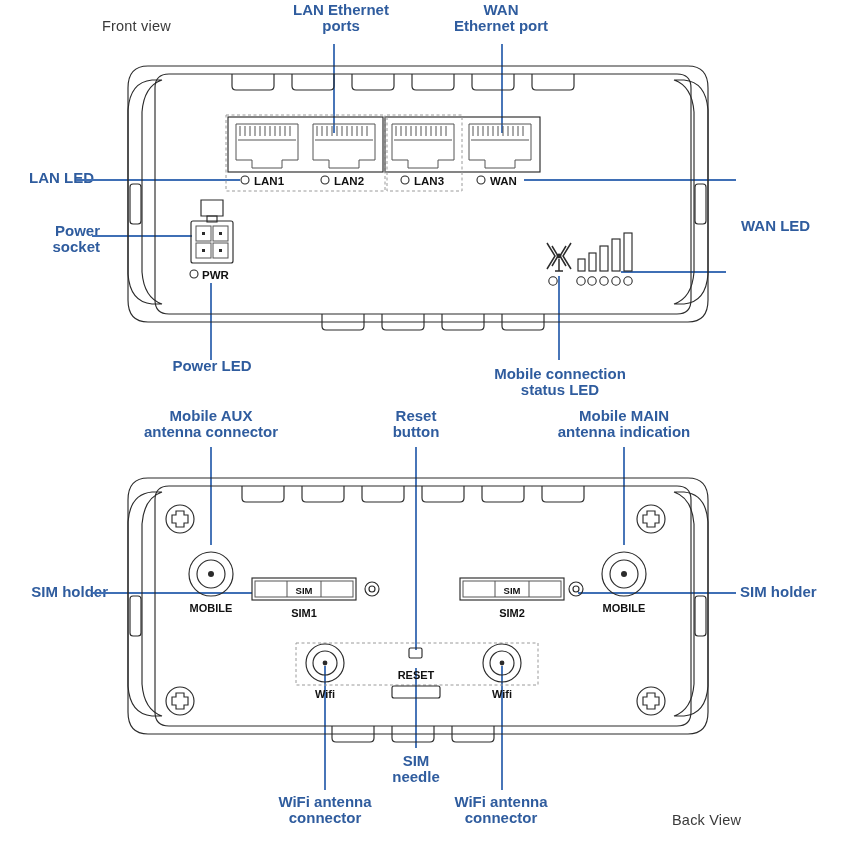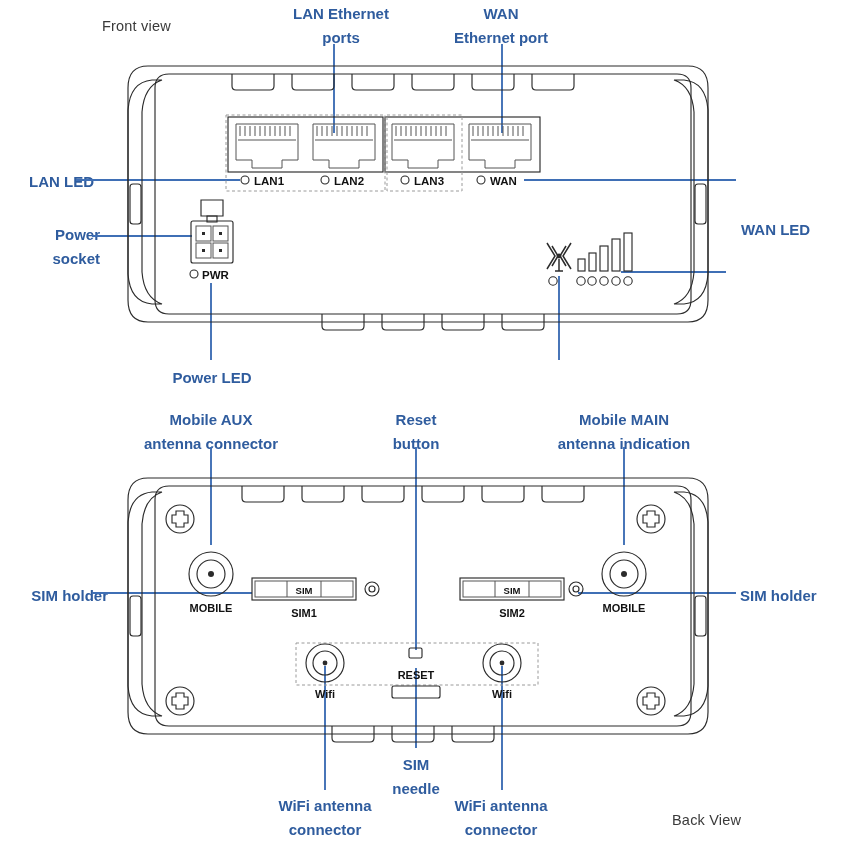--- a/index.html
+++ b/index.html
@@ -1,20 +1,20 @@
 <!DOCTYPE html>
 <html><head>
 <meta charset="utf-8">
 <style>
   html,body{margin:0;padding:0;background:#fff;}
   body{width:849px;height:842px;position:relative;overflow:hidden;
        font-family:"Liberation Sans","DejaVu Sans",sans-serif;}
   #stage{position:absolute;inset:0;width:849px;height:842px;}
   .lbl{position:absolute;color:#2f5c9e;font-weight:bold;font-size:15px;
-       line-height:24px;text-align:center;white-space:pre-line;}
+       line-height:16px;text-align:center;white-space:pre-line;}
   .lbl.left{text-align:right;}
   .lbl.right{text-align:left;}
   .viewlbl{position:absolute;color:#3a3a3a;font-size:14.5px;font-weight:normal;
            letter-spacing:.2px;white-space:nowrap;}
   svg{position:absolute;left:0;top:0;overflow:visible;}
   .ol{fill:none;stroke:#2b2b2b;stroke-width:1.15;}
   .ol-t{fill:none;stroke:#555;stroke-width:1;}
   .dash{fill:none;stroke:#9a9a9a;stroke-width:1;stroke-dasharray:3 2.5;}
   .lead{stroke:#3f6fb5;stroke-width:1.9;fill:none;}
   .pin{fill:none;stroke:#2b2b2b;stroke-width:1.1;}
@@ -31,21 +31,23 @@
   <div class="viewlbl" style="left:70px;top:18px;margin-left:32px;">Front view</div>
 
   <div class="lbl" style="left:277px;top:2px;width:128px;">LAN Ethernet
 ports</div>
   <div class="lbl" style="left:437px;top:2px;width:128px;">WAN
 Ethernet port</div>
   <div class="lbl left" style="left:4px;top:170px;width:90px;">LAN LED</div>
   <div class="lbl right" style="left:741px;top:170px;width:104px;margin-top:48px;">WAN LED</div>
   <div class="lbl left" style="left:16px;top:223px;width:84px;">Power
 socket</div>
-  <div class="lbl" style="left:150px;top:366px;width:124px;">Power LED</div>
+  <div class="lbl" style="left:150px;top:358px;width:124px;">Power LED</div>
+  <div class="lbl" style="left:470px;top:366px;width:180px;">Mobile connection
+status LED</div>
 
   <svg width="849" height="842">
 
     <line class="lead" x1="334" y1="44" x2="334" y2="133"></line>
     <line class="lead" x1="502" y1="44" x2="502" y2="133"></line>
     <line class="lead" x1="76" y1="180" x2="240" y2="180"></line>
     <line class="lead" x1="524" y1="180" x2="736" y2="180"></line>
     <line class="lead" x1="92" y1="236" x2="192" y2="236"></line>
     <line class="lead" x1="211" y1="283" x2="211" y2="360"></line>
     <line class="lead" x1="621" y1="272" x2="726" y2="272"></line>

